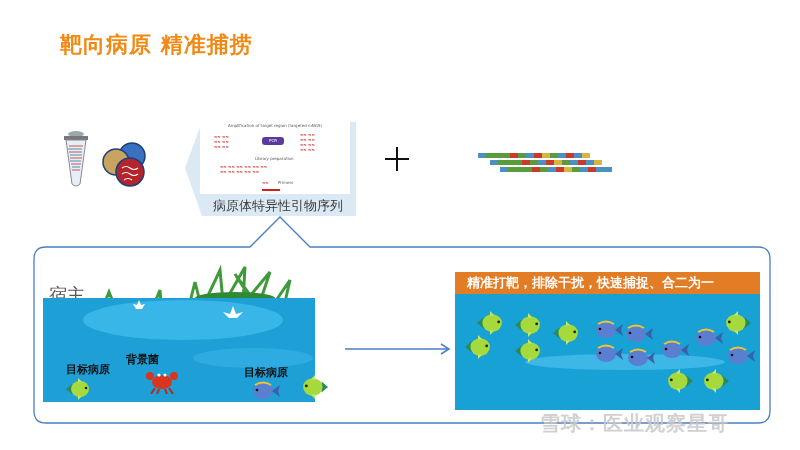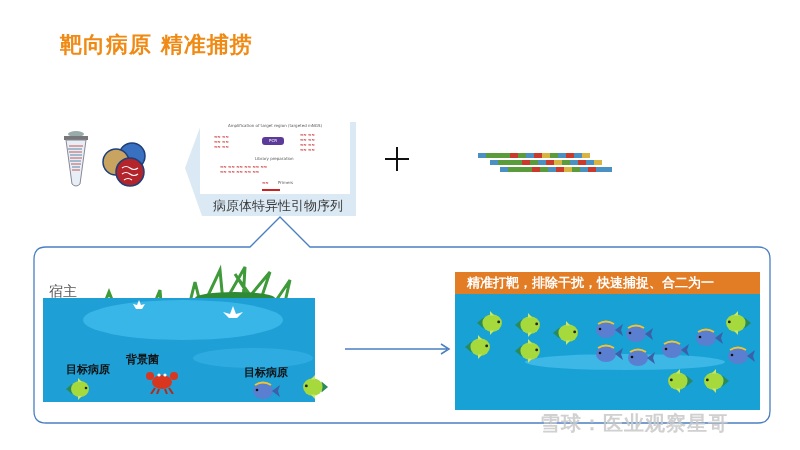--- a/index.html
+++ b/index.html
@@ -12,21 +12,21 @@
   .callout { position: absolute; left: 150px; top: 118px; width: 210px; height: 100px; }
   .inset { position: absolute; left: 200px; top: 120px; width: 150px; height: 74px; background: #fff; font-size: 4px; color: #555; }
   .inset-caption { position: absolute; left: 200px; top: 197px; width: 156px; font-size: 13px; color: #3a3a3a; text-align: center; }
   .plus { position: absolute; left: 384px; top: 146px; width: 26px; height: 26px; }
   .seqs { position: absolute; left: 478px; top: 153px; }
   .seq { height: 5px; margin-bottom: 2px; display: flex; }
   .seq span { width: 8px; height: 5px; }
 
   
   .frame { position: absolute; left: 32px; top: 245px; width: 740px; height: 180px; }
-  .host-label { position: absolute; left: 49px; top: 283px; font-size: 14px; color: #555; }
+  .host-label { position: absolute; left: 49px; top: 283px; font-size: 18px; color: #555; }
   .pond { position: absolute; left: 43px; top: 298px; width: 272px; height: 104px; background: #1e9fd6; overflow: hidden; }
   .pond .light { position: absolute; background: #39b6e8; border-radius: 50%; }
   .plants { position: absolute; left: 95px; top: 262px; width: 220px; height: 40px; }
   .label { position: absolute; font-size: 11px; font-weight: bold; color: #111; }
   .arrow { position: absolute; left: 343px; top: 342px; width: 110px; height: 14px; }
 
   .result-header { position: absolute; left: 455px; top: 272px; width: 305px; height: 22px; background: #e27c25; color: #fff; font-size: 13px; padding-left: 12px; line-height: 22px; font-weight: bold; }
   .result-tank { position: absolute; left: 455px; top: 294px; width: 305px; height: 116px; background: #17a1d4; overflow: hidden; }
   .shadow { position: absolute; left: 70px; top: 60px; width: 200px; height: 16px; background: #3cb7e6; border-radius: 50%; }
   .fish { position: absolute; }

